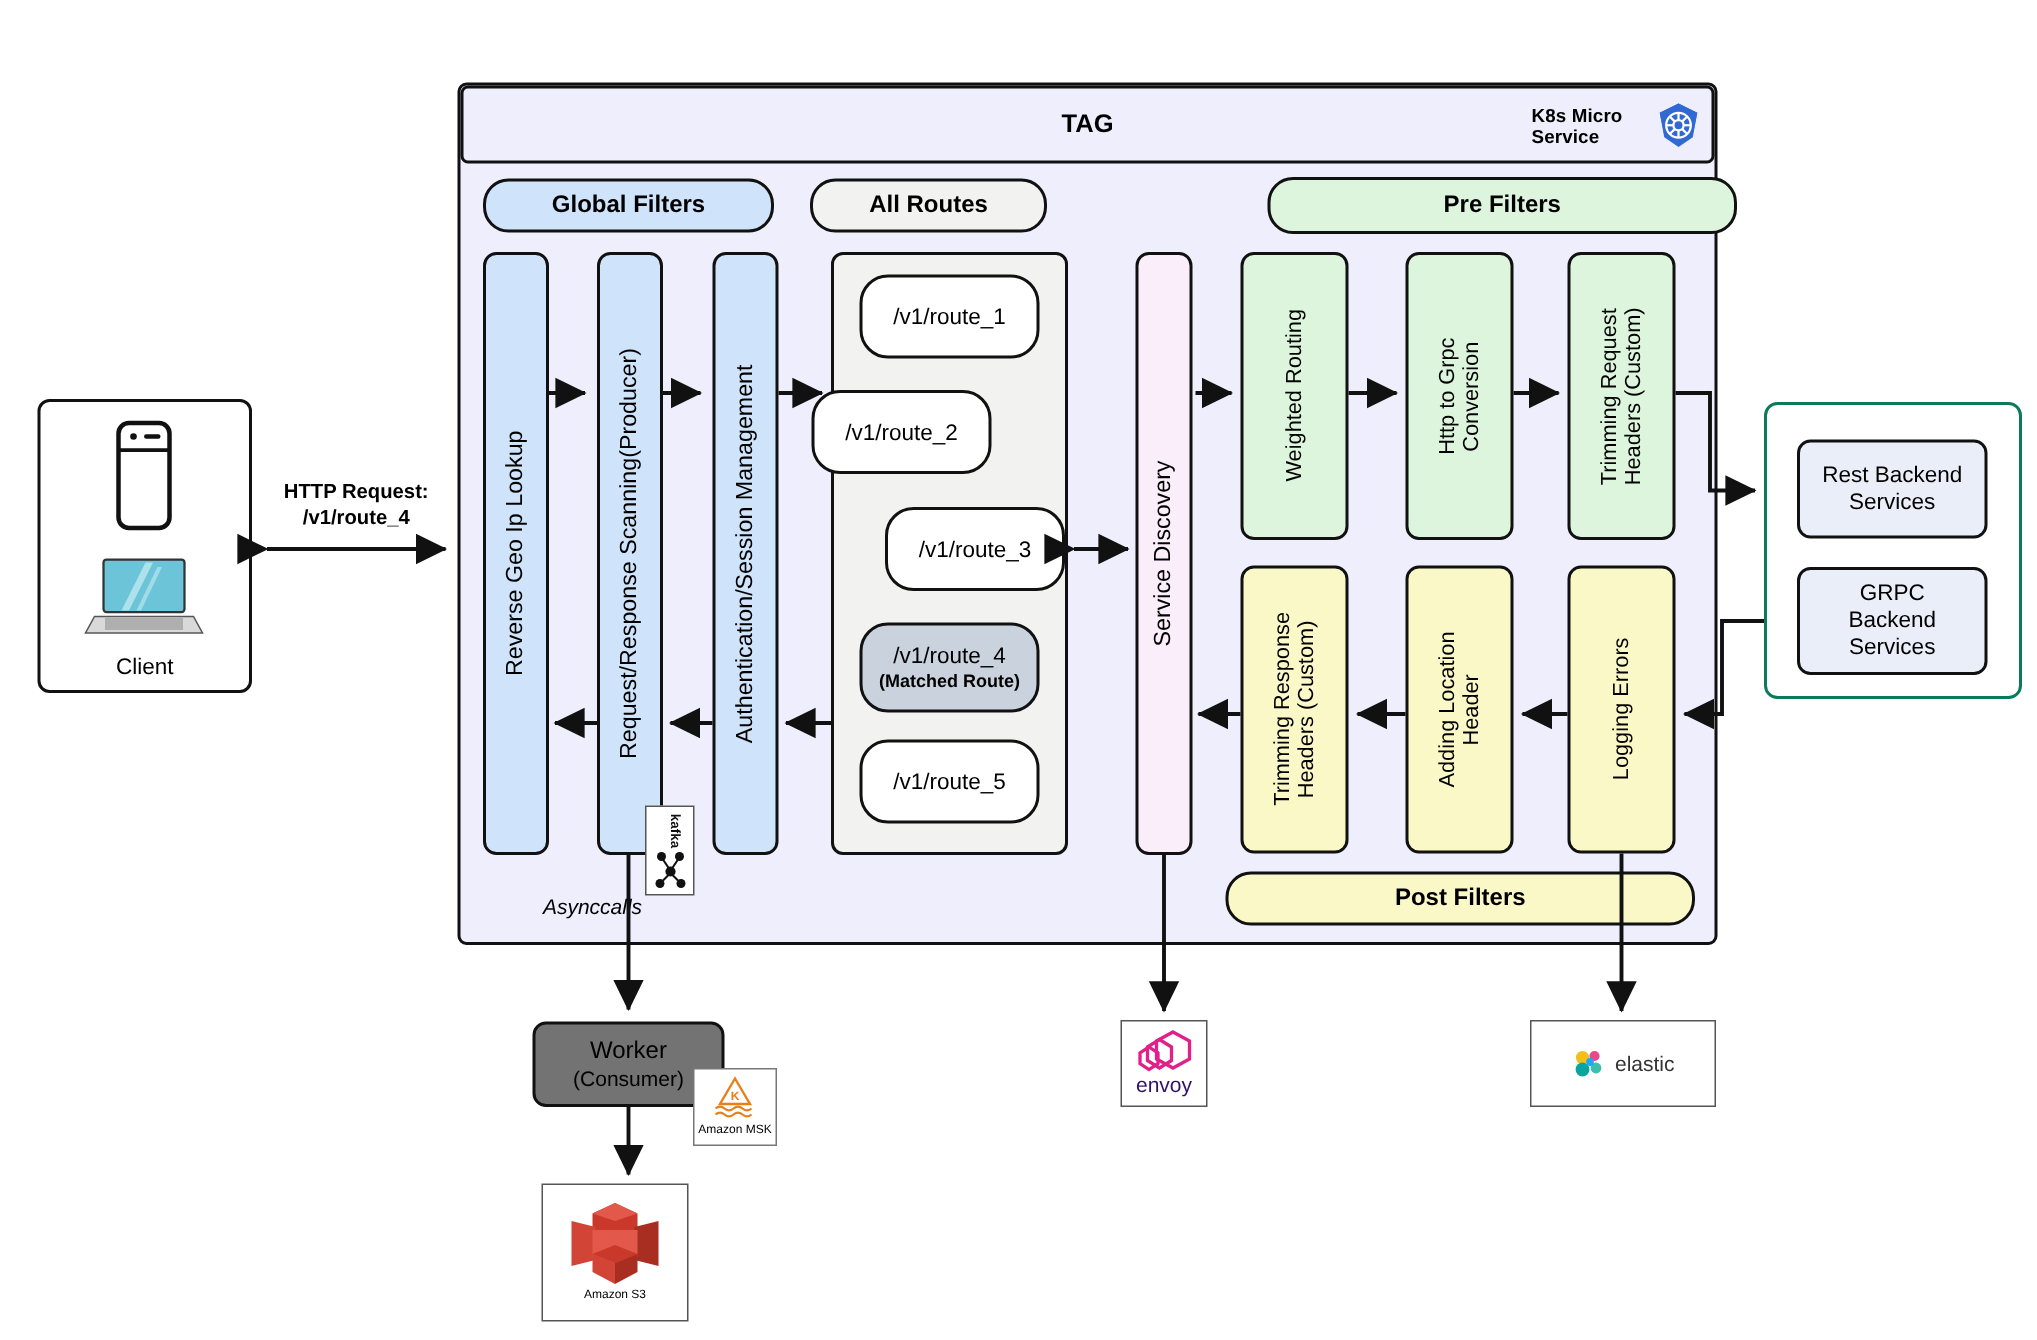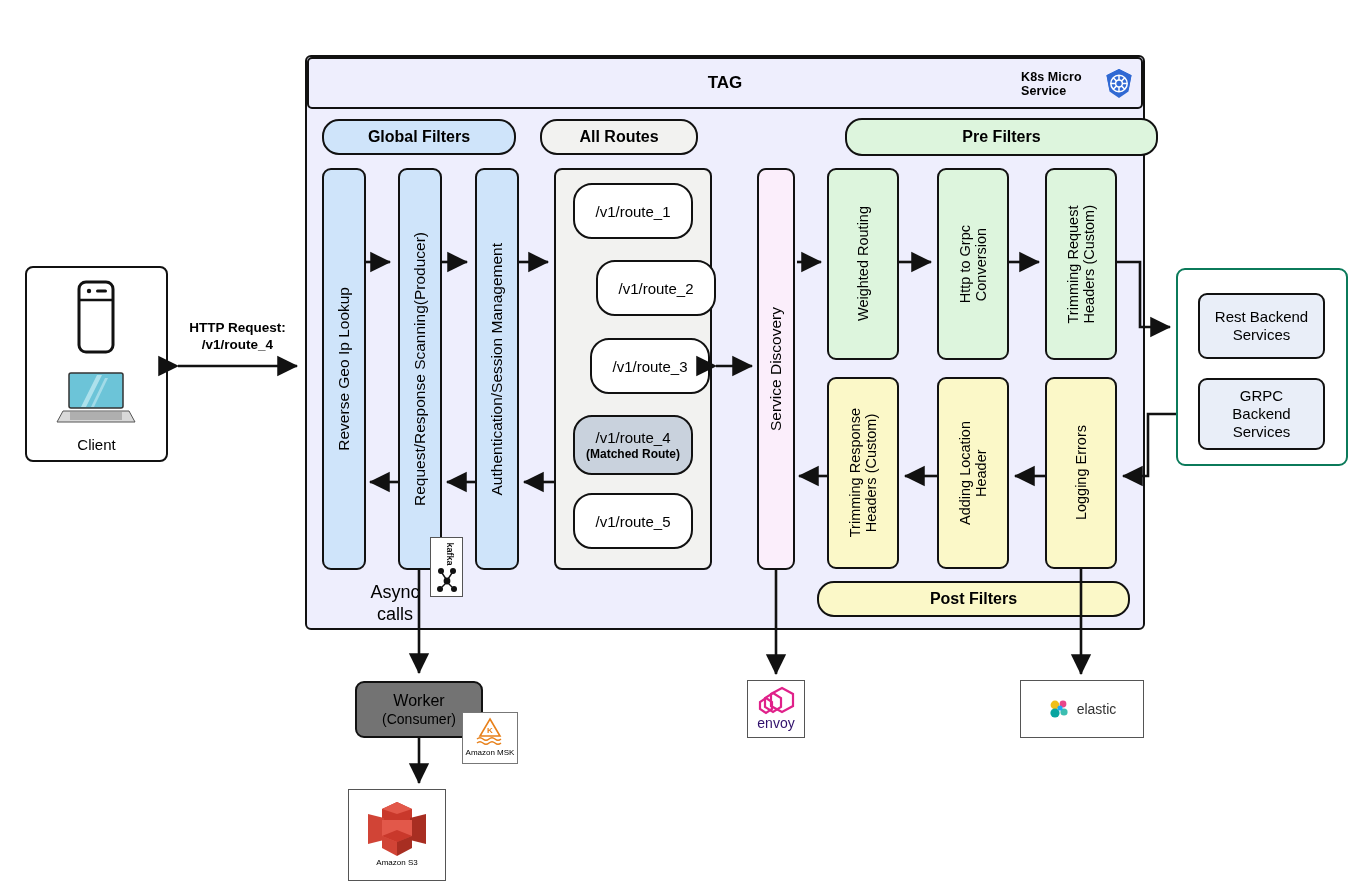--- a/index.html
+++ b/index.html
@@ -31,21 +31,21 @@
   #gf-0{left:322px;top:168px;width:44px;height:402px;}
   #gf-1{left:398px;top:168px;width:44px;height:402px;}
   #gf-2{left:475px;top:168px;width:44px;height:402px;}
 
   
   #routes-panel{left:554px;top:168px;width:158px;height:402px;background:#f2f2f0;
     border:2.5px solid #111;border-radius:8px;}
   .route{border:2.5px solid #111;border-radius:19px;background:#ffffff;
     font-size:15px;flex-direction:column;}
   #rt-0{left:573px;top:183px;width:120px;height:56px;}
-  #rt-1{left:596px;top:260px;width:120px;height:56px;}
+  #rt-1{left:541px;top:260px;width:120px;height:56px;}
   #rt-2{left:573px;top:338px;width:120px;height:56px;margin-left:17px;}
   #rt-3{left:573px;top:415px;width:120px;height:60px;background:#c9d2dd;}
   #rt-4{left:573px;top:493px;width:120px;height:56px;}
   .route-sub{font-size:12px;font-weight:bold;margin-top:1px;}
 
   
   #svc-discovery{left:757px;top:168px;width:38px;height:402px;background:#fbeefb;
     border:2.5px solid #111;border-radius:9px;font-size:15.5px;}
 
   
@@ -77,25 +77,25 @@
   #be-0{left:1198px;top:293px;width:127px;height:66px;}
   #be-1{left:1198px;top:378px;width:127px;height:72px;}
 
   
   #worker-box{left:355px;top:681px;width:128px;height:57px;background:#737373;
     border:2.5px solid #111;border-radius:9px;flex-direction:column;line-height:1.15;}
   #worker-title{font-size:16px;}
   #worker-sub{font-size:14px;}
   #msk-box{left:462px;top:712px;width:56px;height:52px;background:#fff;border:1.5px solid #777;}
   #kafka-box{left:430px;top:537px;width:33px;height:60px;background:#fff;border:1.5px solid #555;}
-  #s3-box{left:348px;top:789px;width:98px;height:92px;background:#fff;border:1.5px solid #555;}
+  #s3-box{left:361px;top:789px;width:98px;height:92px;background:#fff;border:1.5px solid #555;}
   #envoy-box{left:747px;top:680px;width:58px;height:58px;background:#fff;border:1.5px solid #555;}
   #elastic-box{left:1020px;top:680px;width:124px;height:58px;background:#fff;border:1.5px solid #555;}
-  #async-label{left:360px;top:585px;width:70px;height:38px;font-size:18px;
-    flex-direction:column;line-height:1.2;}
+  #async-label{left:360px;top:585px;width:70px;height:38px;font-size:14px;
+    flex-direction:row;line-height:1.2;font-style:italic;}
 
   .caption{font-size:8px;text-align:center;}
   svg{display:block;overflow:visible;}
   #wires{left:0;top:0;width:1358px;height:893px;pointer-events:none;}
 </style>
 </head>
 <body>
 
 <div class="abs" id="tag-container"></div>
 <div class="abs" id="tag-header"></div>

